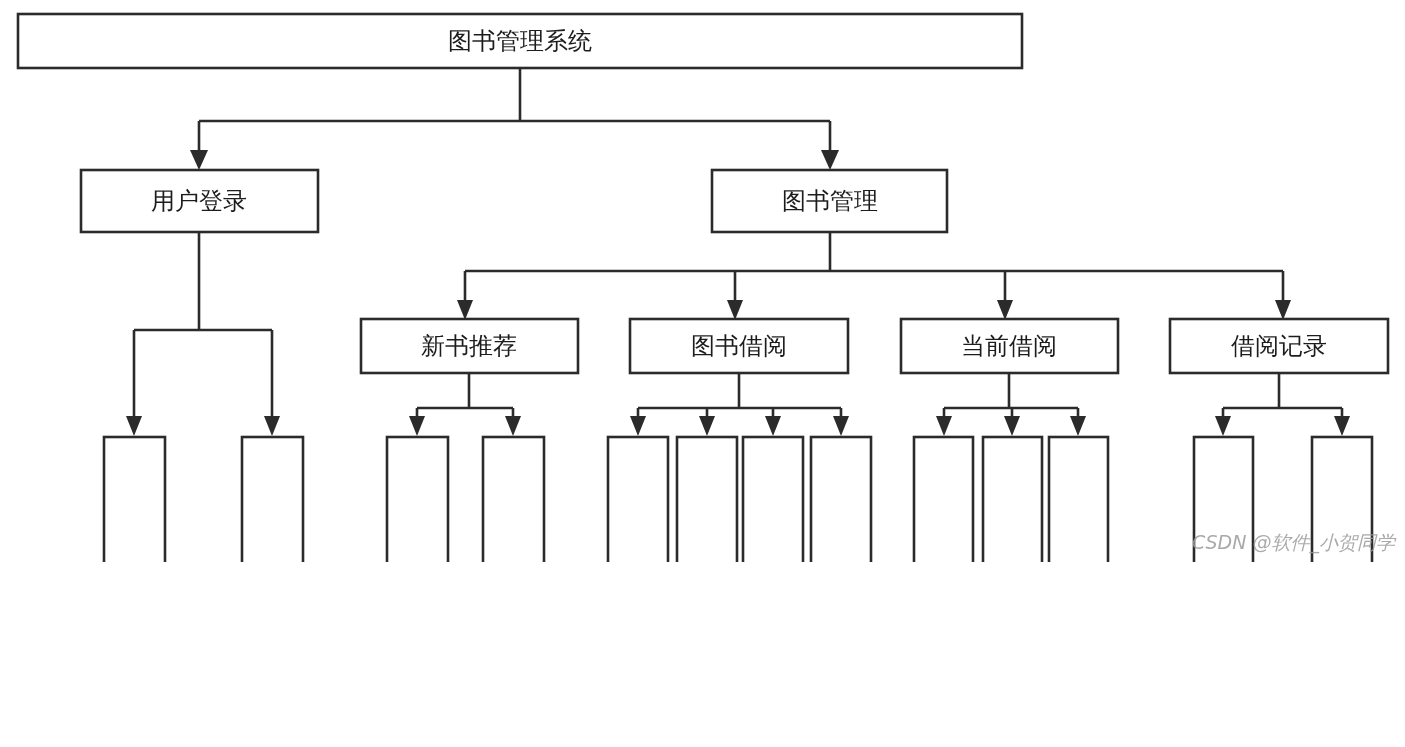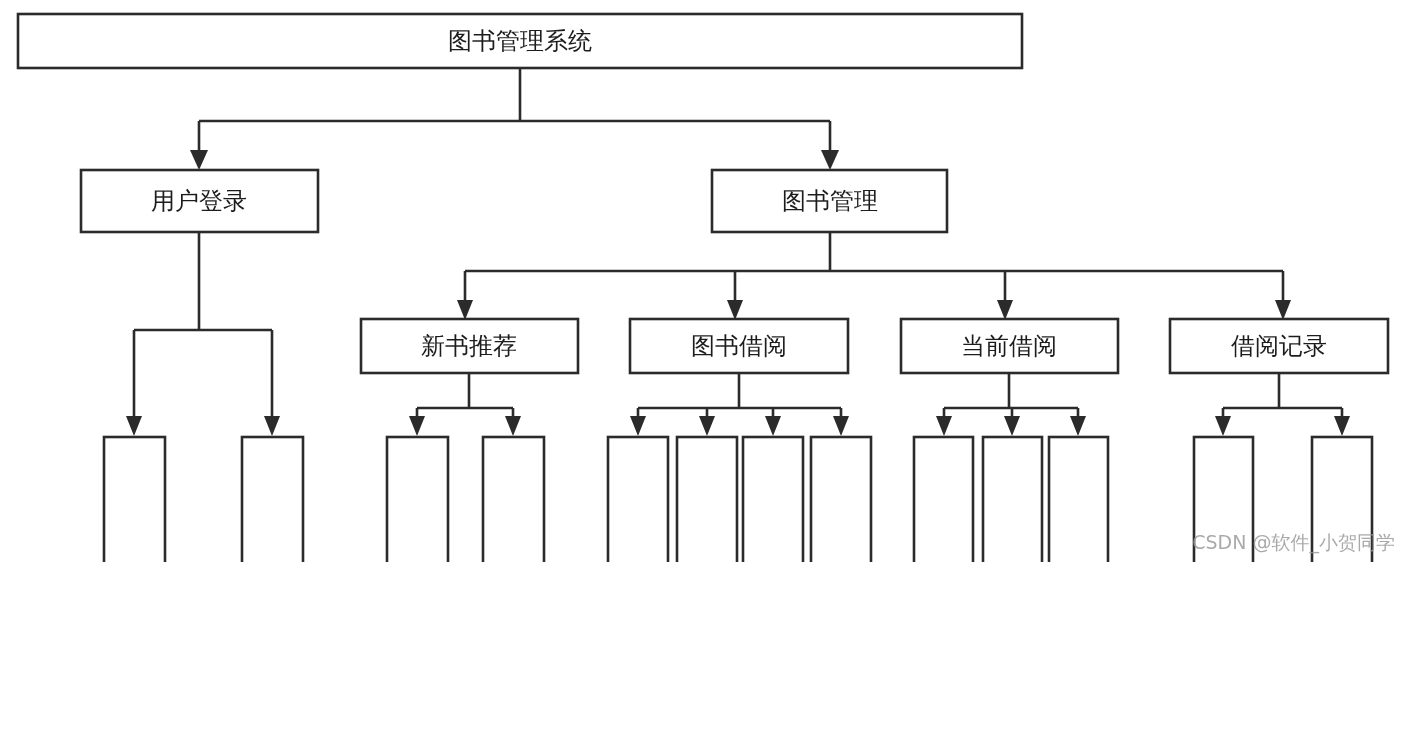--- a/index.html
+++ b/index.html
@@ -68,20 +68,21 @@
   .watermark {
     position: absolute;
     right: 10px;
     bottom: 6px;
     font-family: "DejaVu Sans", "Liberation Sans", sans-serif;
     font-size: 19px;
     color: #9b9b9b;
     opacity: 0.85;
     user-select: none;
     white-space: nowrap;
+    font-style: italic;
   }
 </style>
 </head>
 <body>
 
 <div id="diagram-root">
 
   <svg id="tree-svg" viewBox="0 0 1405 747">
     <defs>
       <marker id="arrow" viewBox="0 0 12 12" refX="6" refY="10" markerWidth="11" markerHeight="11" orient="auto-start-reverse">

